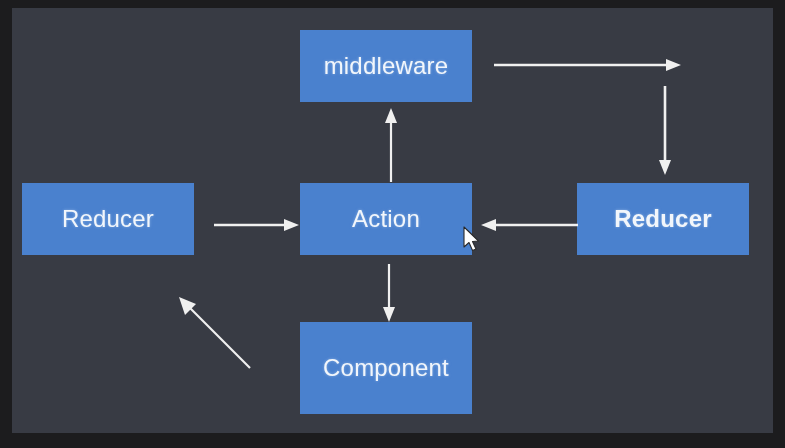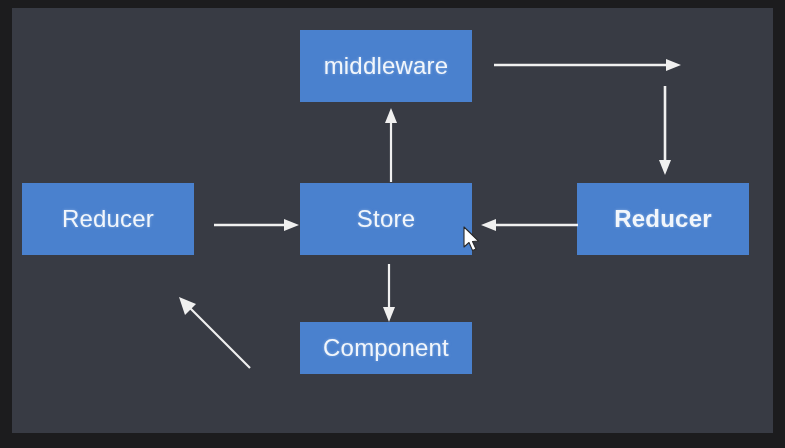--- a/index.html
+++ b/index.html
@@ -38,21 +38,21 @@
     box-sizing: border-box;
     user-select: none;
   }
   .node-label { display: block; line-height: 1; }
 
   
   #node-middleware { left: 288px; top: 22px;  width: 172px; height: 72px; }
   #node-action     { left: 10px;  top: 175px; width: 172px; height: 72px; }
   #node-store      { left: 288px; top: 175px; width: 172px; height: 72px; }
   #node-reducer    { left: 565px; top: 175px; width: 172px; height: 72px; font-weight: bold; }
-  #node-component  { left: 288px; top: 314px; width: 172px; height: 52px; }
+  #node-component  { left: 288px; top: 314px; width: 172px; height: 92px; }
 
   
   .edge { position: absolute; overflow: visible; pointer-events: none; }
   .edge line { stroke: #f0f0f0; stroke-width: 2.6; }
   .edge polygon { fill: #f0f0f0; }
   .edge-thin line { stroke-width: 2.2; }
 
   #edge-mw-to-reducer { left: 466px; top: 40px;  width: 210px; height: 34px; }
   #edge-down-reducer  { left: 636px; top: 72px;  width: 34px;  height: 100px; }
   #edge-action-store  { left: 190px; top: 200px; width: 104px; height: 34px; }
@@ -79,21 +79,21 @@
 
     <div class="node" id="node-middleware">
       <span class="node-label">middleware</span>
     </div>
 
     <div class="node" id="node-action">
       <span class="node-label">Reducer</span>
     </div>
 
     <div class="node" id="node-store">
-      <span class="node-label">Store</span>
+      <span class="node-label">Action</span>
     </div>
 
     <div class="node" id="node-reducer">
       <span class="node-label">Reducer</span>
     </div>
 
     <div class="node" id="node-component">
       <span class="node-label">Component</span>
     </div>
 

